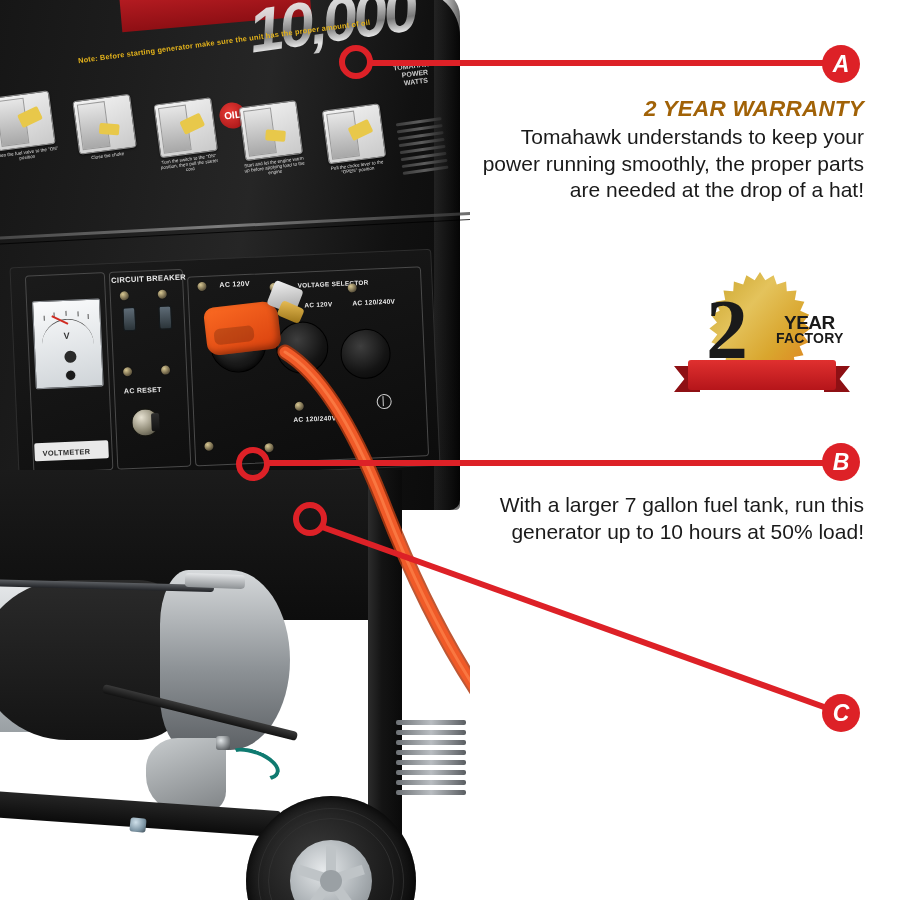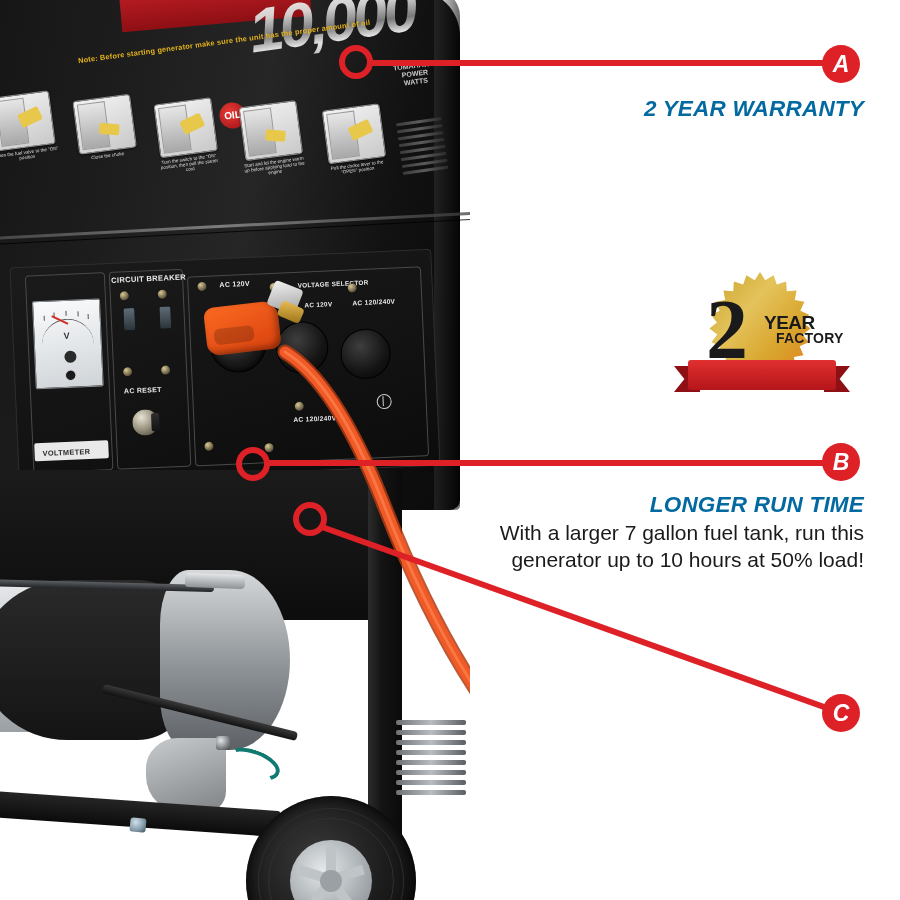--- a/index.html
+++ b/index.html
@@ -260,41 +260,41 @@
     text-align:center;line-height:38px;
     font-family:"Liberation Sans", sans-serif;
   }
   .badge-a{left:822px;top:45px;}
   .badge-b{left:822px;top:443px;}
   .badge-c{left:822px;top:694px;}
 
   
   .tblock{position:absolute;right:36px;text-align:right;width:400px;}
   .theading{
-    font-size:22.5px;font-weight:bold;font-style:italic;color:#0369a1;
+    font-size:22.5px;font-weight:bold;font-style:italic;color:#a16207;
     letter-spacing:.2px;margin:0 0 2px 0;line-height:26px;
   }
   .tbody{
     font-size:21px;color:#1a1a1a;line-height:26.5px;margin:0;
     font-weight:400;
   }
   .block-a{top:96px;}
   .block-b{top:492px;}
   .block-c{top:750px;}
 
   
   .seal{position:absolute;left:672px;top:272px;width:180px;height:140px;}
   .seal .starburst{position:absolute;left:22px;top:0px;width:132px;height:132px;}
   .seal .two{
     position:absolute;left:34px;top:16px;
     font-size:84px;font-weight:bold;color:#1a1a1a;font-family:"Liberation Serif",serif;
     line-height:84px;
   }
   .seal .yr{
-    position:absolute;left:92px;top:40px;
+    position:absolute;left:112px;top:40px;
     font-size:19px;font-weight:bold;color:#1a1a1a;letter-spacing:-.5px;
     font-family:"Liberation Sans",sans-serif;
   }
   .seal .fac{
     position:absolute;left:104px;top:58px;
     font-size:14px;font-weight:bold;color:#1a1a1a;letter-spacing:.2px;
   }
   .ribbon{
     position:absolute;left:2px;top:86px;width:176px;height:34px;
   }
@@ -488,24 +488,24 @@
     <circle cx="310" cy="519" r="14" fill="none" stroke="#DD2127" stroke-width="6"></circle>
     <line x1="322" y1="527" x2="838" y2="712" stroke="#DD2127" stroke-width="6"></line>
   </svg>
 
   <div class="badge-letter badge-a">A</div>
   <div class="badge-letter badge-b">B</div>
   <div class="badge-letter badge-c">C</div>
 
   <div class="tblock block-a">
     <p class="theading">2 YEAR WARRANTY</p>
+    <p class="tbody">Tomahawk understands to keep your power running smoothly, the proper parts are needed at the drop of a hat!</p>
   </div>
 
   <div class="tblock block-b">
-    <p class="theading">LONGER RUN TIME</p>
     <p class="tbody">With a larger 7 gallon fuel tank, run this generator up to 10 hours at 50% load!</p>
   </div>
 
   <div class="tblock block-c">
   </div>
 
   <div class="seal">
     <svg class="starburst" viewBox="0 0 132 132">
       <defs>
         <linearGradient id="gold" x1="0" y1="0" x2="1" y2="1">

